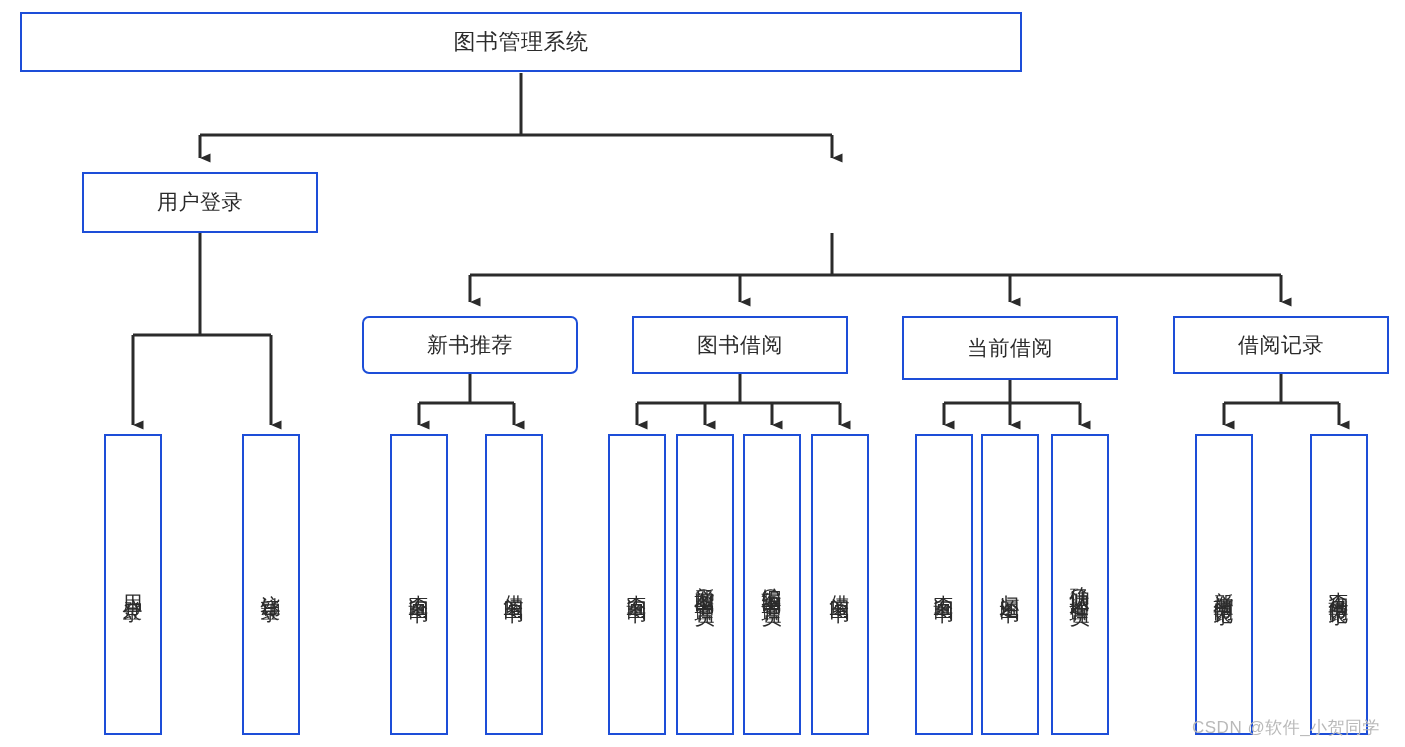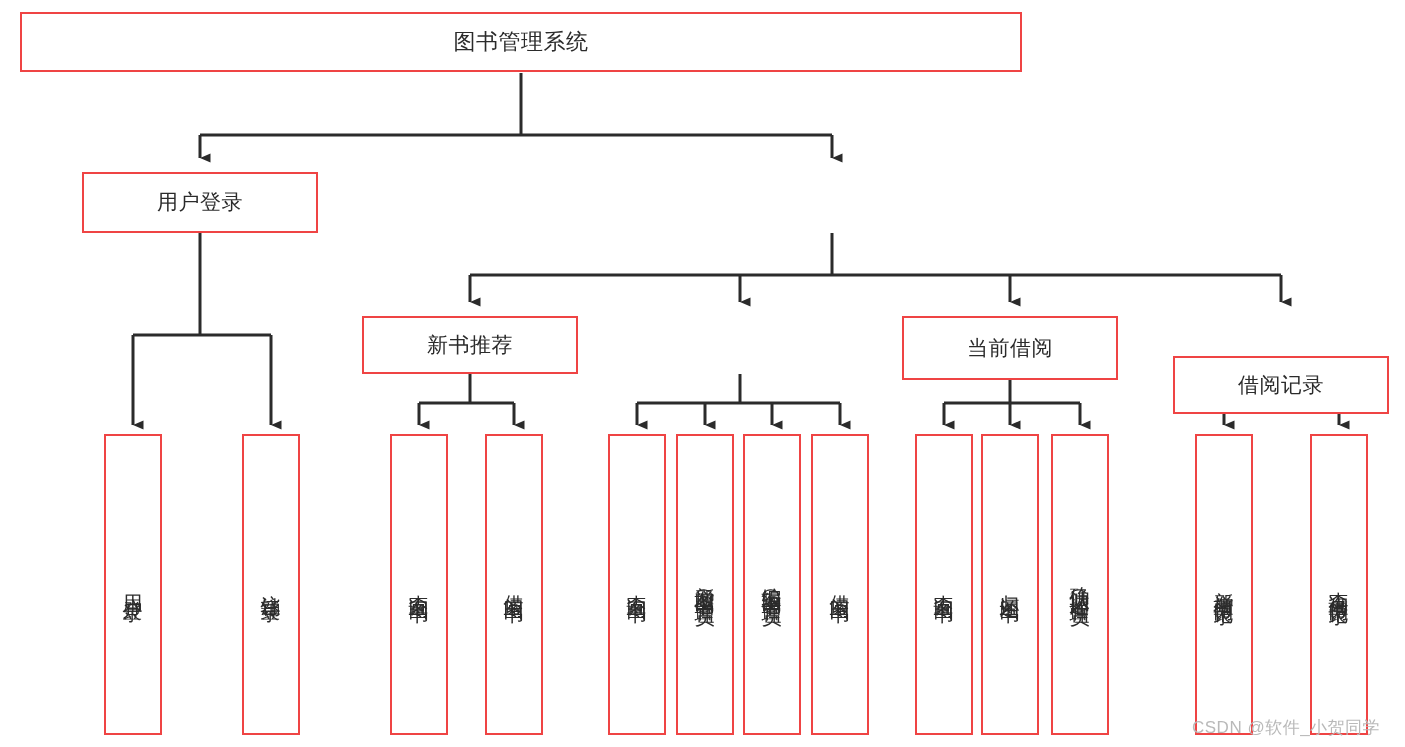--- a/index.html
+++ b/index.html
@@ -21,21 +21,21 @@
     position: absolute;
     left: 0;
     top: 0;
     width: 1405px;
     height: 747px;
   }
   .node {
     position: absolute;
     box-sizing: border-box;
     background: #ffffff;
-    border: 2px solid #ef4444;
+    border: 2px solid #1d4ed8;
     display: flex;
     align-items: center;
     justify-content: center;
     overflow: hidden;
   }
   .node .label {
     color: #2b2b2b;
     font-size: 21px;
     line-height: 1.18;
     letter-spacing: 0.5px;
@@ -116,27 +116,30 @@
   </svg>
 
   <div class="node root" style="left:20px; top:12px; width:1002px; height:60px;">
     <span class="label">图书管理系统</span>
   </div>
 
   <div class="node" style="left:82px; top:172px; width:236px; height:61px;">
     <span class="label">用户登录</span>
   </div>
 
-  <div class="node" style="left:362px; top:316px; width:216px; height:58px;">
+  <div class="node" style="left:362px; top:316px; width:216px; height:58px;border-radius:7px;">
     <span class="label">新书推荐</span>
+  </div>
+  <div class="node" style="left:632px; top:316px; width:216px; height:58px;">
+    <span class="label">图书借阅</span>
   </div>
   <div class="node" style="left:902px; top:316px; width:216px; height:64px;">
     <span class="label">当前借阅</span>
   </div>
-  <div class="node" style="left:1173px; top:316px; width:216px; height:58px;margin-top:40px;">
+  <div class="node" style="left:1173px; top:316px; width:216px; height:58px;">
     <span class="label">借阅记录</span>
   </div>
 
   <div class="node vertical" style="left:104px; top:434px; width:58px; height:301px;">
     <span class="label">用户登录</span>
   </div>
   <div class="node vertical" style="left:242px; top:434px; width:58px; height:301px;">
     <span class="label">注销登录</span>
   </div>
 

